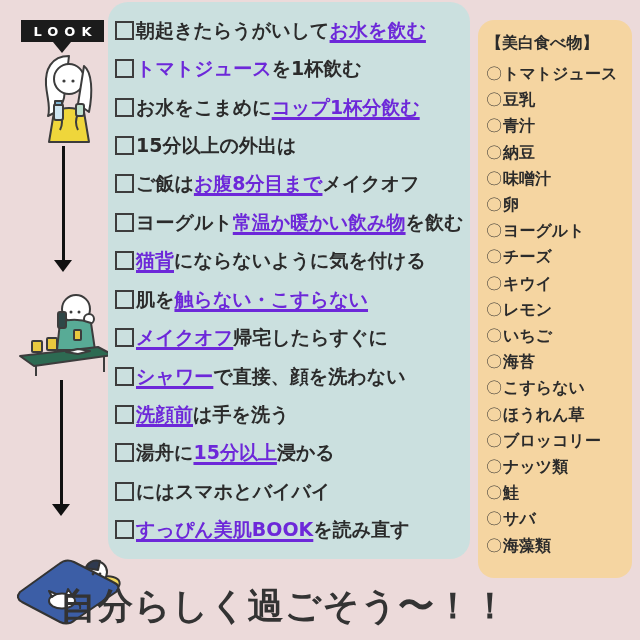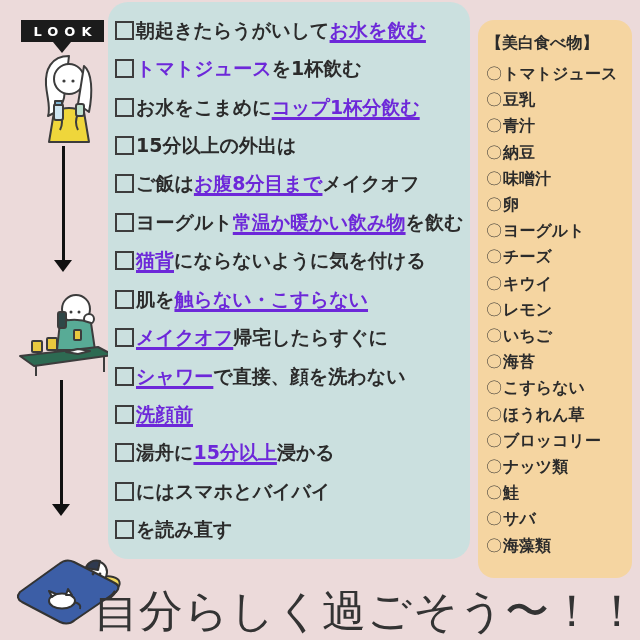--- a/index.html
+++ b/index.html
@@ -71,21 +71,21 @@
     font-size:16px;font-weight:700;margin-bottom:7px;white-space:nowrap;
   }
   .food-item{
     font-size:16px;font-weight:700;line-height:26.2px;white-space:nowrap;
     display:flex;align-items:center;
   }
   .food-item .bullet{margin-right:1px;font-weight:400;}
   
   .footer-caption{
     position:absolute;left:60px;right:0;top:582px;
-    text-align:right;font-size:44px;font-weight:400;color:#333;
+    text-align:left;font-size:36px;font-weight:700;color:#333;
     letter-spacing:1px;white-space:nowrap;
   }
 </style>
 </head>
 <body>
 
 <div class="look-tag">
   <span>LOOK</span>
 </div>
 <div class="look-pointer"></div>
@@ -187,30 +187,32 @@
         <span class="checkbox"></span>
         <span class="seg accent underline">メイクオフ</span>
         <span class="seg">帰宅したらすぐに</span>
       </div><div class="checklist-row">
         <span class="checkbox"></span>
         <span class="seg accent underline">シャワー</span>
         <span class="seg">で直接、顔を洗わない</span>
       </div><div class="checklist-row">
         <span class="checkbox"></span>
         <span class="seg accent underline">洗顔前</span>
+        <span class="seg">は手を洗う</span>
       </div><div class="checklist-row">
         <span class="checkbox"></span>
         <span class="seg">湯舟に</span>
         <span class="seg accent underline">15分以上</span>
         <span class="seg">浸かる</span>
       </div><div class="checklist-row">
         <span class="checkbox"></span>
         <span class="seg">にはスマホとバイバイ</span>
       </div><div class="checklist-row">
         <span class="checkbox"></span>
+        <span class="seg accent underline">すっぴん美肌BOOK</span>
         <span class="seg">を読み直す</span>
       </div></div>
 </div>
 
 <div class="foods-panel">
   <div class="foods-title">【美白食べ物】</div>
   <div style="display:contents"><div class="food-item">
         <span class="bullet">〇</span>
         <span>トマトジュース</span>
       </div><div class="food-item">

